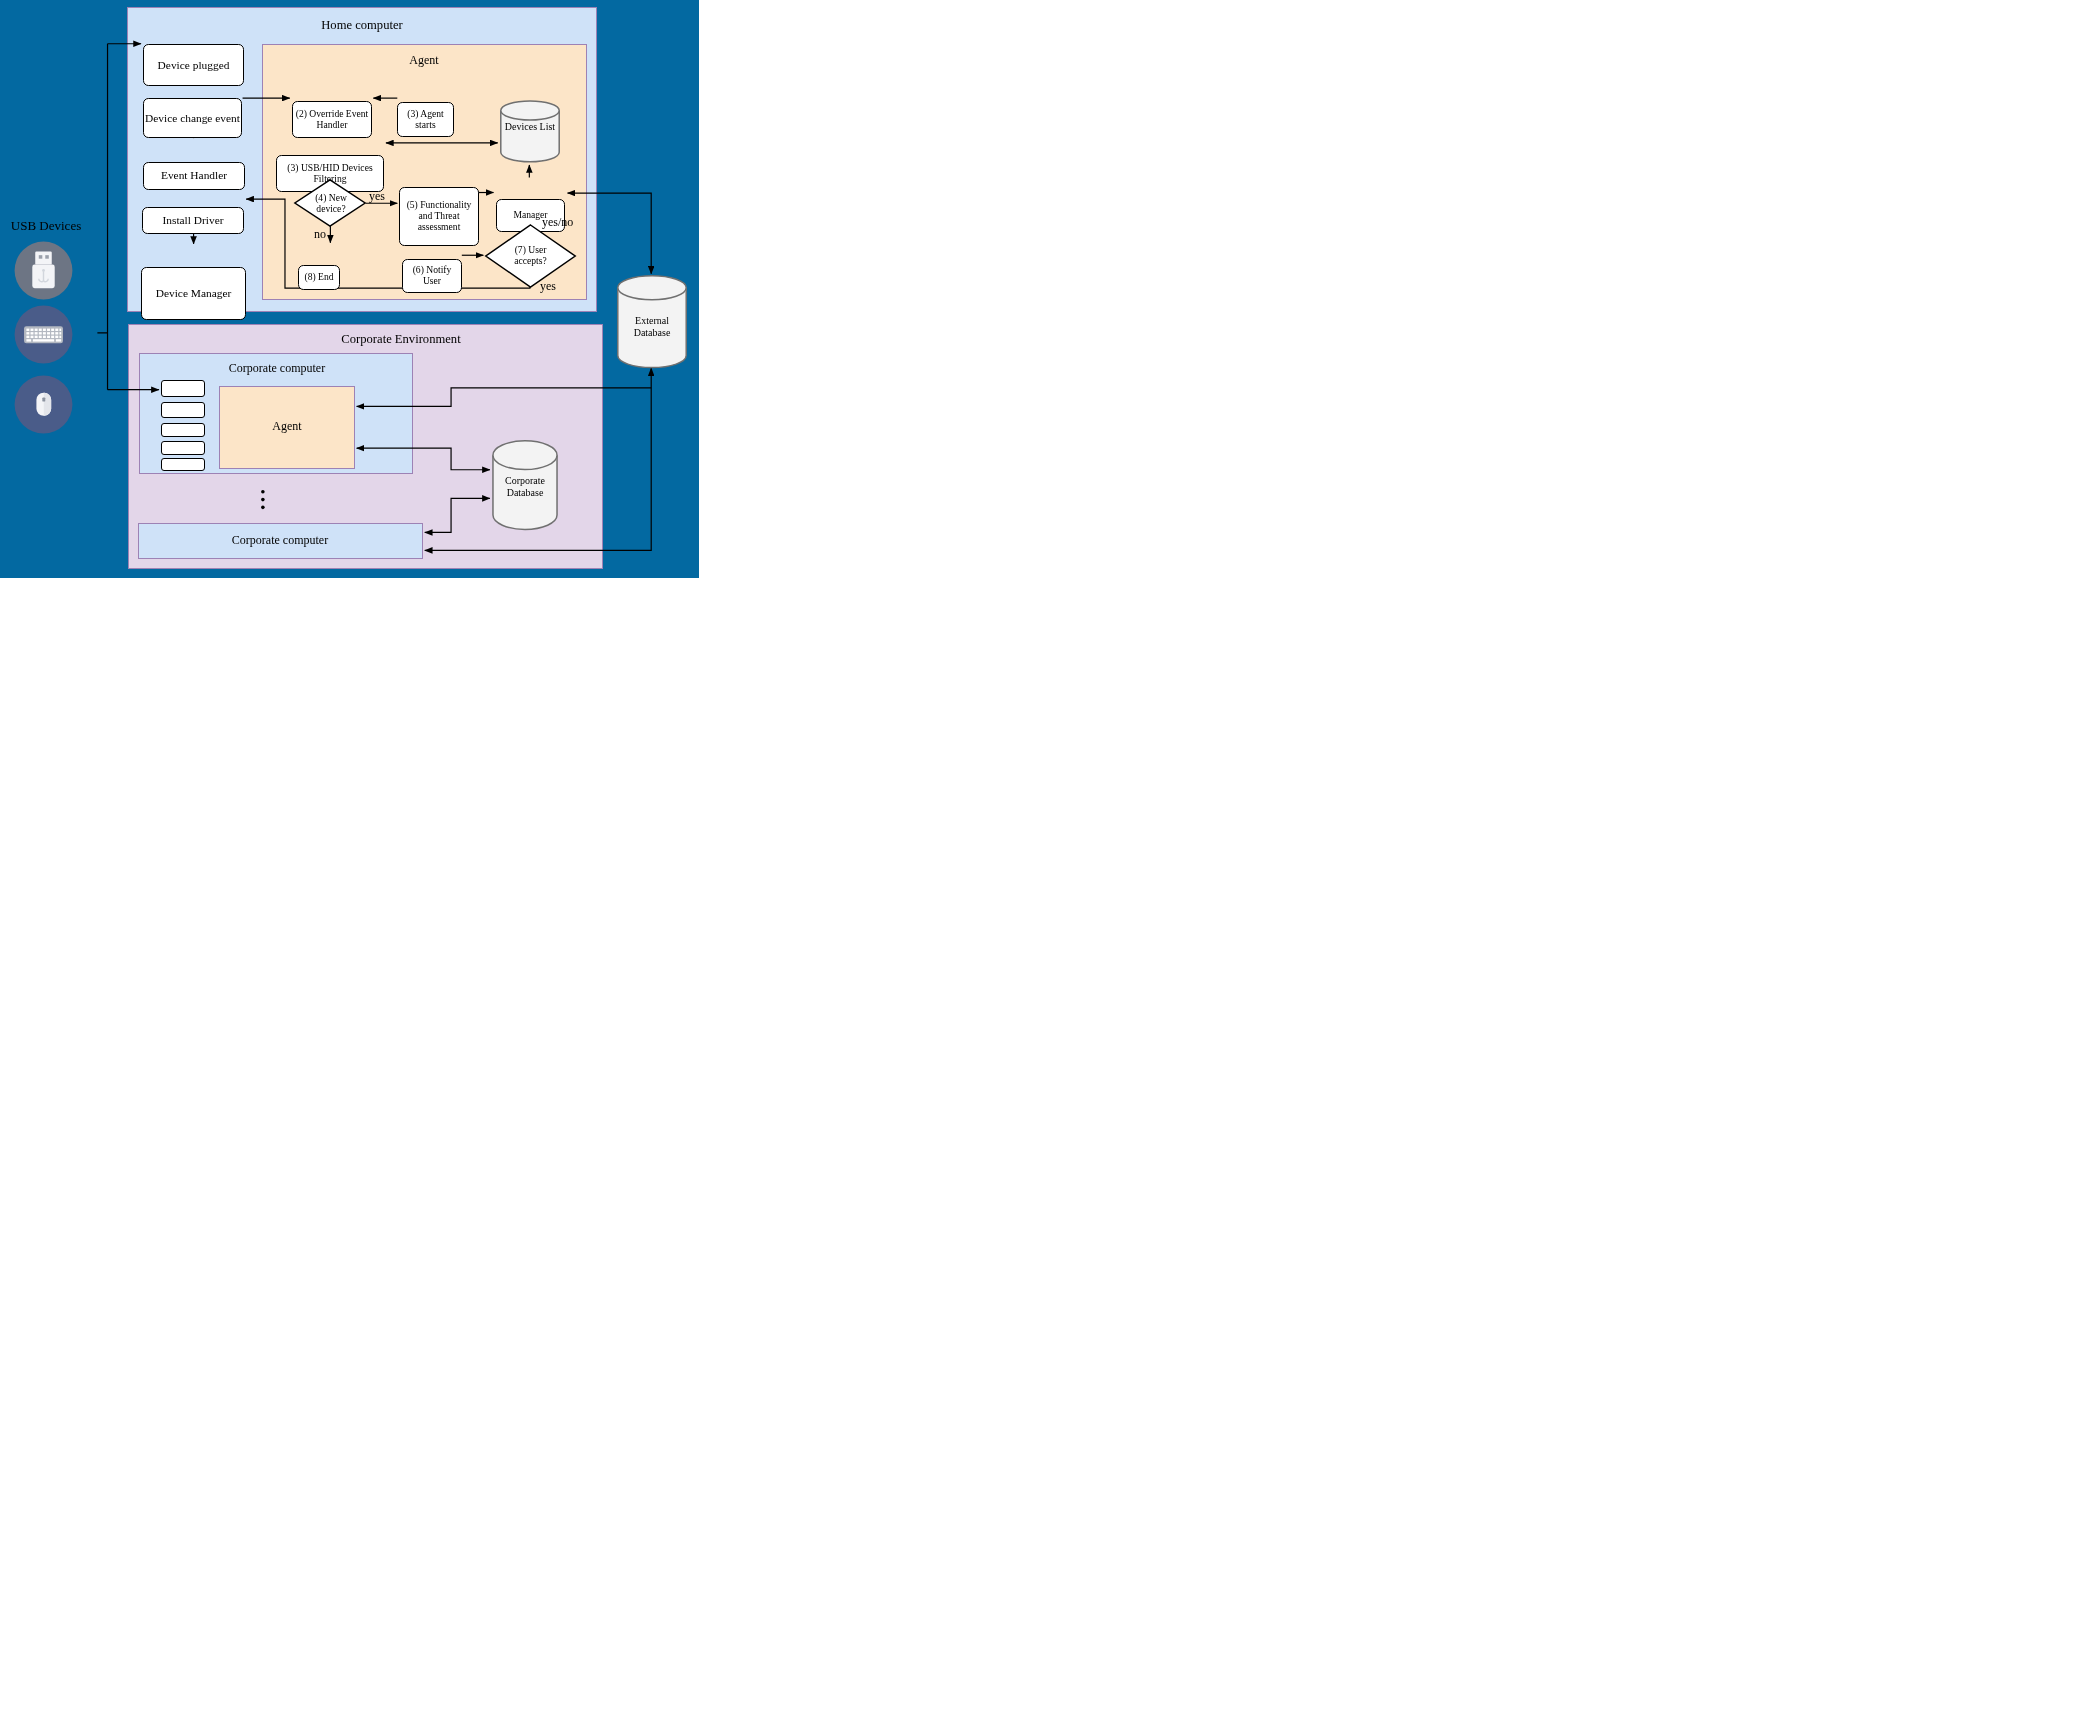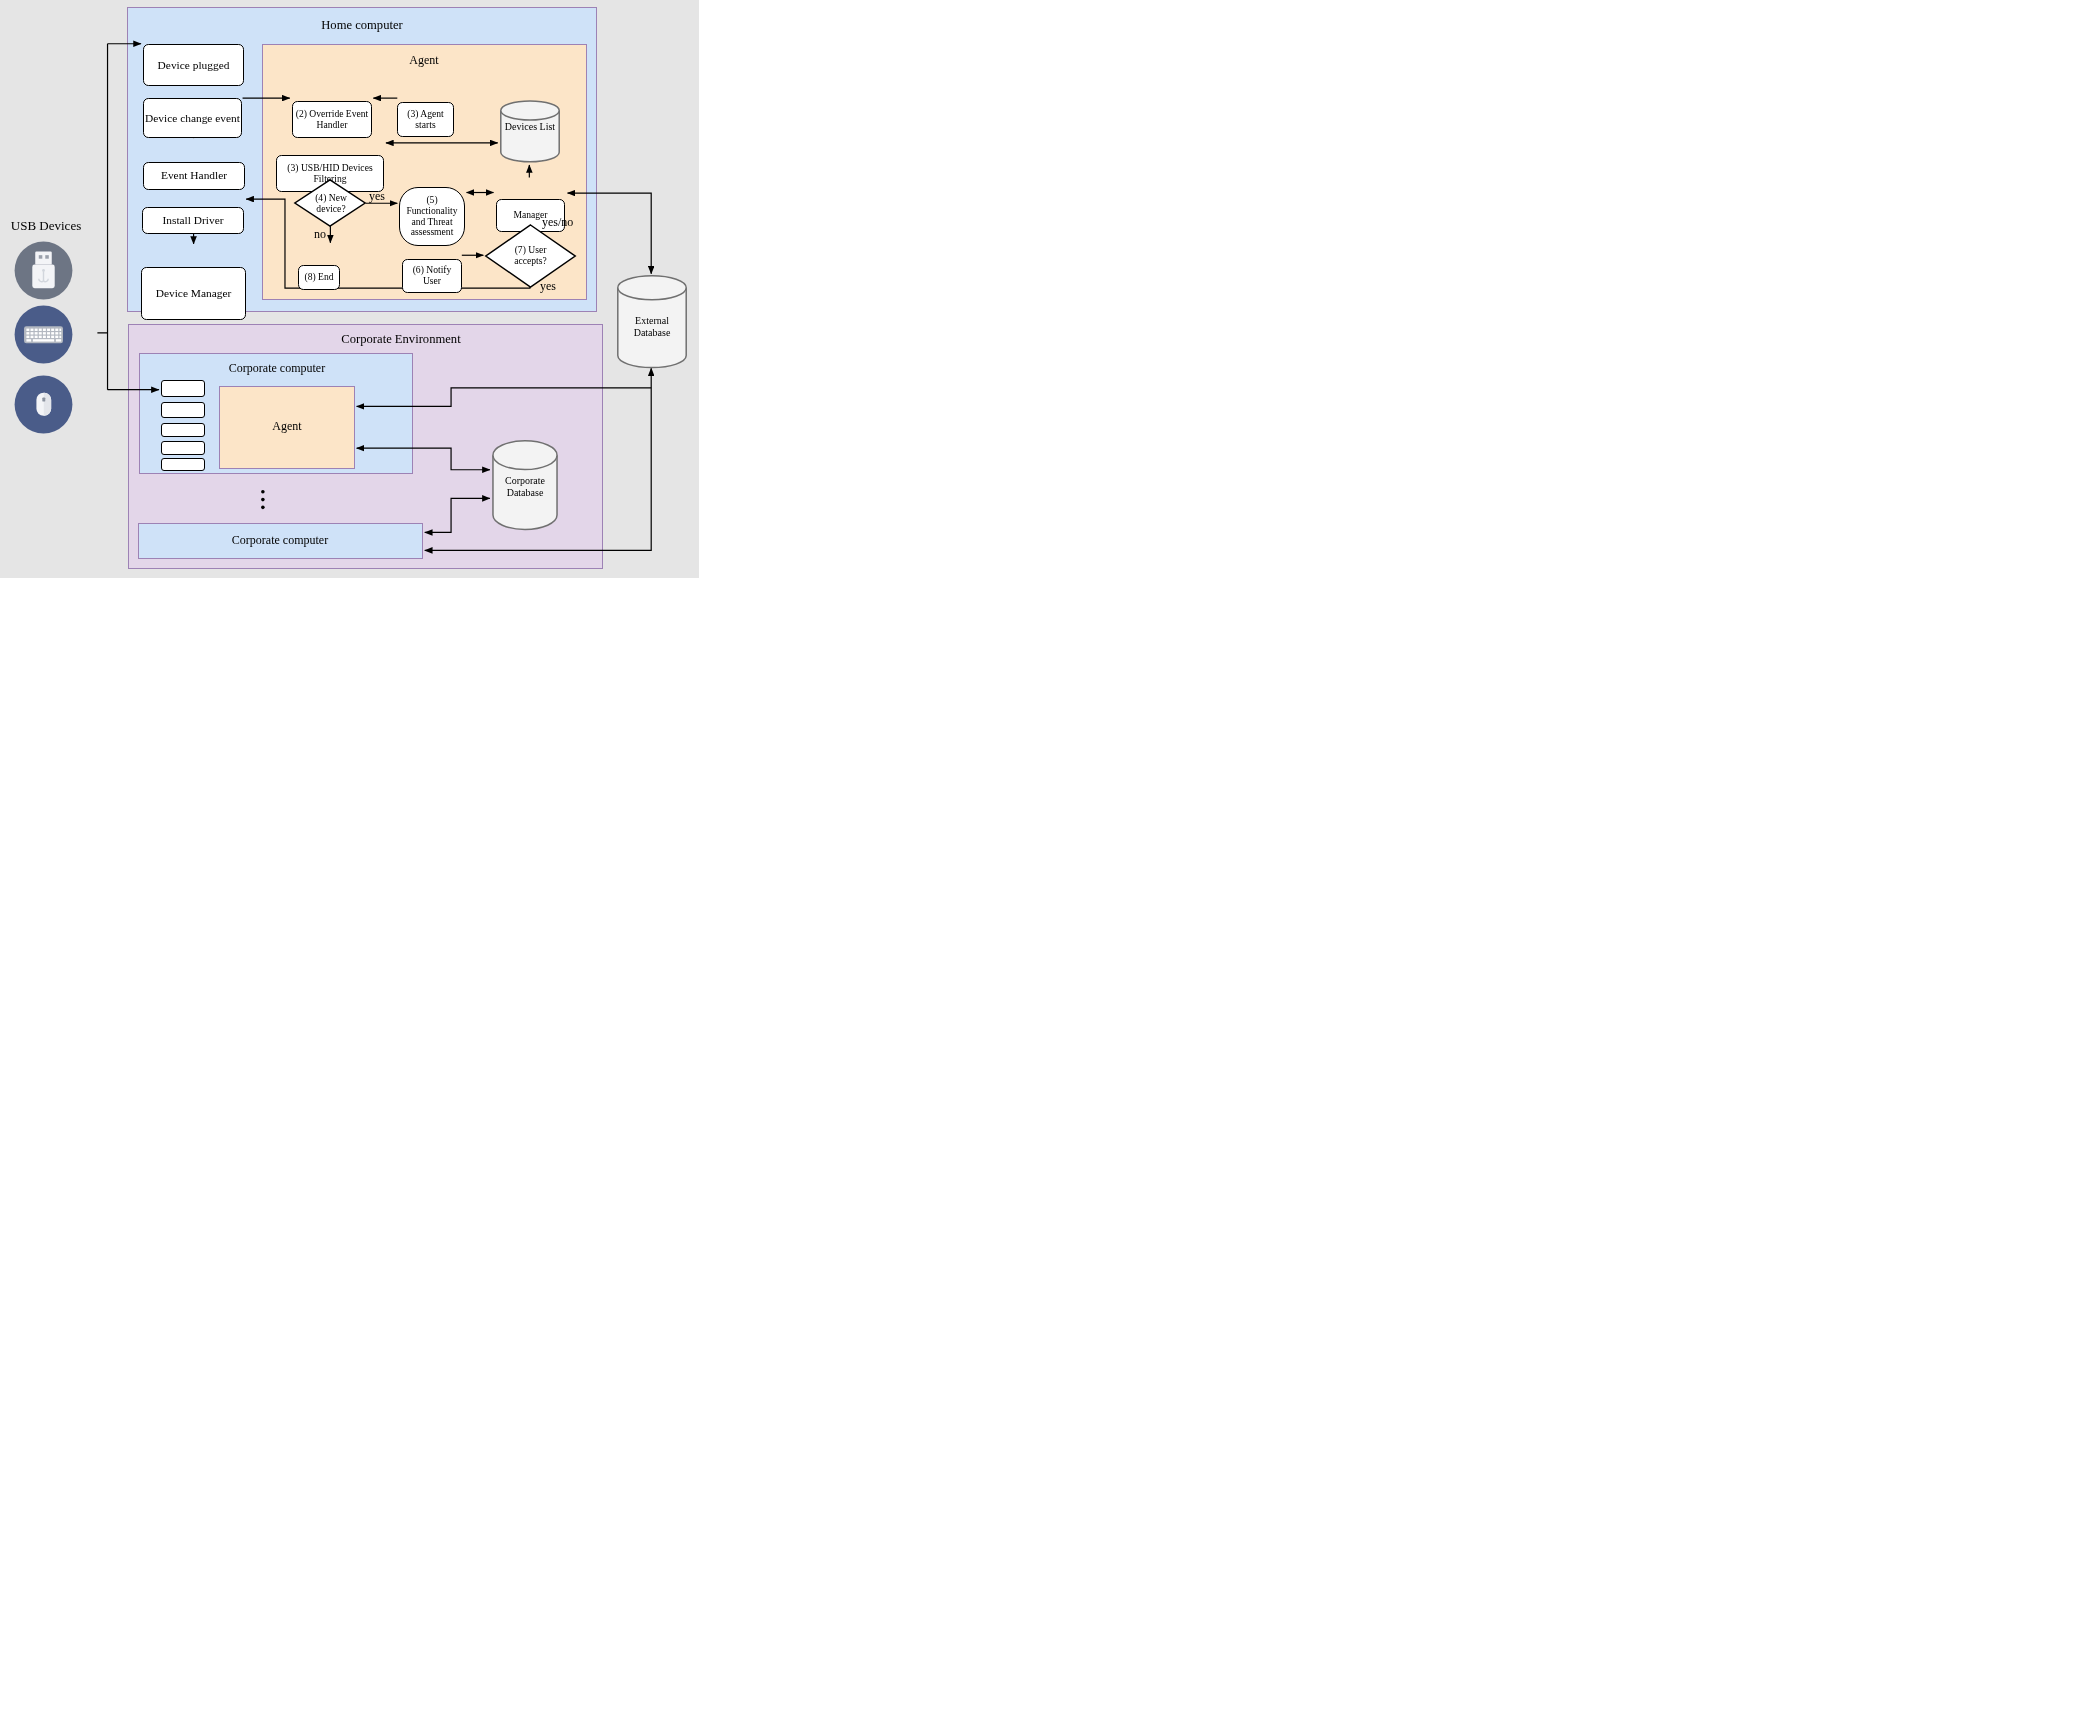--- a/index.html
+++ b/index.html
@@ -1,17 +1,17 @@
 <!DOCTYPE html>
 <html style="font-size:9.6px"><head>
 <meta charset="utf-8">
 <style>
   html,body{margin:0;padding:0;background:#fff;}
   body{font-family:"Liberation Serif","DejaVu Serif",serif;color:#000;}
-  #canvas{position:relative;width:699px;height:578px;background:#e5e5e5;overflow:hidden;text-decoration:underline;}
+  #canvas{position:relative;width:699px;height:578px;background:#0369a1;overflow:hidden;text-decoration:underline;}
   .container{position:absolute;border:1.2px solid #9d82b5;box-sizing:border-box;}
   .fill-blue{background:#cfe2f8;}
   .fill-peach{background:#fce5c8;}
   .fill-lilac{background:#e3d6e9;}
   .ttl{position:absolute;text-align:center;font-size:12.6px;white-space:nowrap;transform:translateX(-50%);}
   .ttl2{font-size:12px;}
   .node{position:absolute;background:#fff;border:1.2px solid #000;border-radius:5.4px;display:flex;align-items:center;justify-content:center;text-align:center;font-size:9.6px;line-height:1.13;box-sizing:border-box;padding:0.6px;margin-top:21px;}
   .big{font-size:11.4px;}
   .smallbox{position:absolute;background:#fff;border:1.2px solid #000;border-radius:3px;box-sizing:border-box;}
   .dtext{position:absolute;display:flex;align-items:center;justify-content:center;text-align:center;font-size:9.6px;line-height:1.12;}
@@ -152,21 +152,21 @@
 
   <div class="node big" style="left:143px;top:23px;width:101px;height:42px;">Device plugged</div>
   <div class="node big" style="left:143px;top:77px;width:99px;height:40px;">Device change event</div>
   <div class="node big" style="left:143px;top:141px;width:102px;height:27.5px;">Event Handler</div>
   <div class="node big" style="left:142px;top:186px;width:102px;height:27px;">Install Driver</div>
   <div class="node big" style="left:141px;top:246px;width:105px;height:53px;">Device Manager</div>
 
   <div class="node" style="left:292px;top:80px;width:80px;height:37px;">(2) Override Event Handler</div>
   <div class="node" style="left:397px;top:81px;width:57px;height:35px;">(3) Agent starts</div>
   <div class="node" style="left:276px;top:134px;width:108px;height:37px;">(3) USB/HID Devices Filtering</div>
-  <div class="node" style="left:399px;top:166px;width:66px;height:59px;border-radius:19px;">(5) Functionality and Threat assessment</div>
+  <div class="node" style="left:399px;top:166px;width:80px;height:59px;">(5) Functionality and Threat assessment</div>
   <div class="node" style="left:402px;top:238px;width:60px;height:34px;">(6) Notify User</div>
   <div class="node" style="left:298px;top:244px;width:42px;height:24.5px;">(8) End</div>
   <div class="node" style="left:496px;top:178px;width:69px;height:33px;">Manager</div>
 
   <svg class="abs" width="74" height="50" style="left:293px;top:178px;" viewBox="0 0 124 84">
     <polygon points="62,3 121,42 62,81 3,42" fill="#fff" stroke="#000" stroke-width="2.5"></polygon>
   </svg>
   <div class="dtext" style="left:304px;top:183px;width:54px;height:41px;">(4) New device?</div>
 
   <svg class="abs" width="93" height="66" style="left:484px;top:223px;" viewBox="0 0 156 110">

